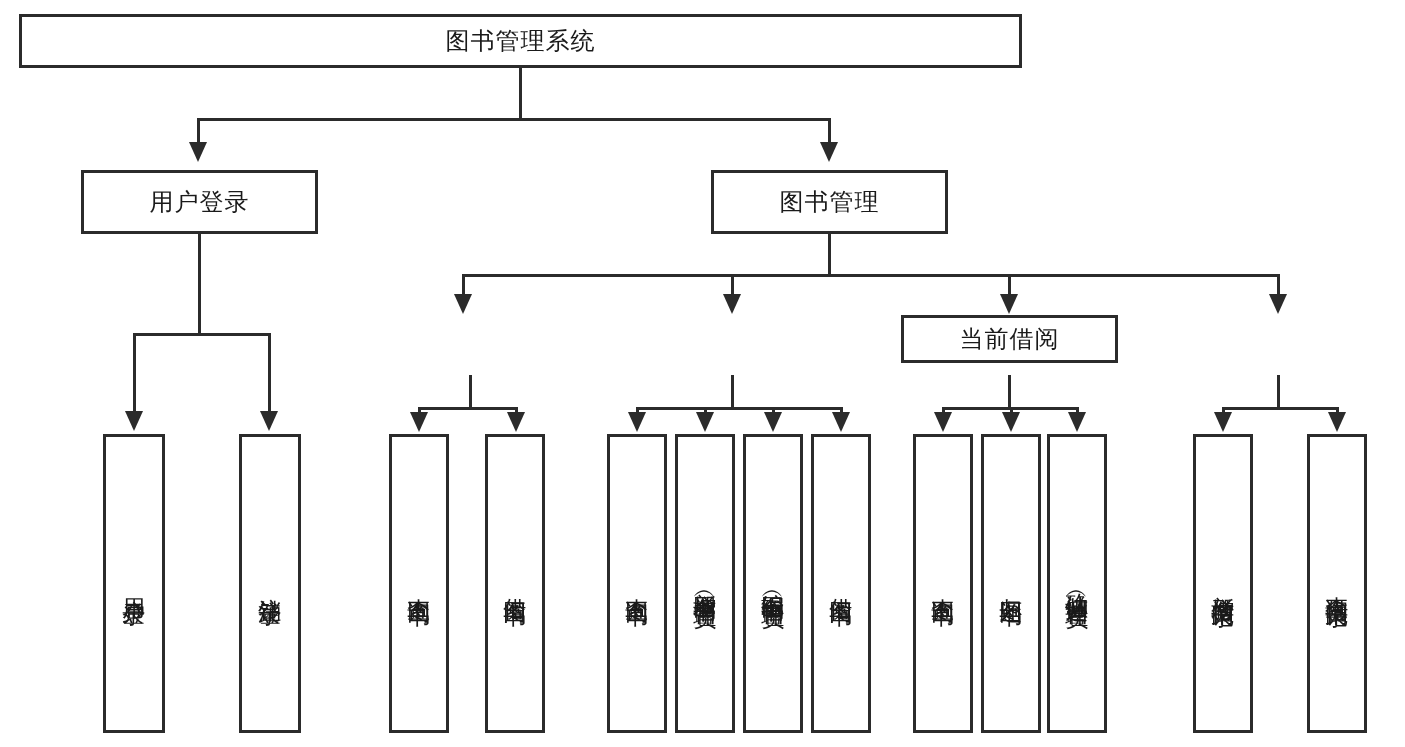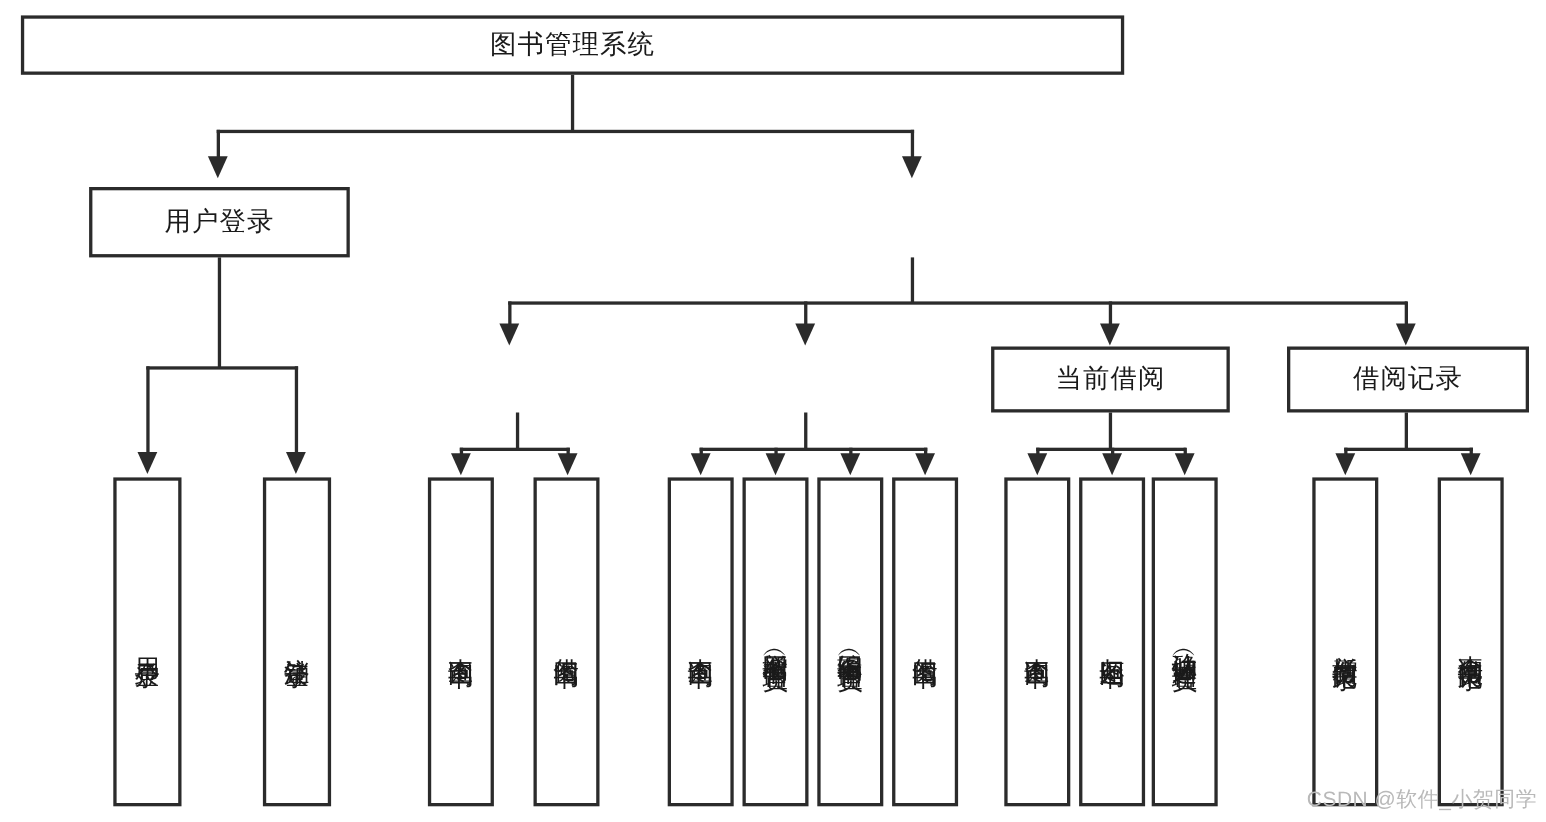--- a/index.html
+++ b/index.html
@@ -81,20 +81,23 @@
   <div class="conn h" style="left:197px; top:118px; width:634px; height:3px;"></div>
 
   <div class="conn v" style="left:197px; top:118px; width:3px; height:26px;"></div>
   <div class="arrow" style="left:189px; top:142px;"></div>
   <div class="conn v" style="left:828px; top:118px; width:3px; height:26px;"></div>
   <div class="arrow" style="left:820px; top:142px;"></div>
 
   <div class="box horiz" style="left:81px; top:170px; width:237px; height:64px;">
     <span>用户登录</span>
   </div>
+  <div class="box horiz" style="left:711px; top:170px; width:237px; height:64px;">
+    <span>图书管理</span>
+  </div>
 
   <div class="conn v" style="left:198px; top:234px; width:3px; height:101px;"></div>
   <div class="conn h" style="left:133px; top:333px; width:138px; height:3px;"></div>
   <div class="conn v" style="left:133px; top:333px; width:3px; height:80px;"></div>
   <div class="arrow" style="left:125px; top:411px;"></div>
   <div class="conn v" style="left:268px; top:333px; width:3px; height:80px;"></div>
   <div class="arrow" style="left:260px; top:411px;"></div>
 
   <div class="conn v" style="left:828px; top:234px; width:3px; height:42px;"></div>
   <div class="conn h" style="left:462px; top:274px; width:817px; height:3px;"></div>
@@ -104,25 +107,22 @@
 
   <div class="conn v" style="left:731px; top:274px; width:3px; height:22px;"></div>
   <div class="arrow" style="left:723px; top:294px;"></div>
 
   <div class="conn v" style="left:1008px; top:274px; width:3px; height:22px;"></div>
   <div class="arrow" style="left:1000px; top:294px;"></div>
 
   <div class="conn v" style="left:1277px; top:274px; width:3px; height:22px;"></div>
   <div class="arrow" style="left:1269px; top:294px;"></div>
 
-  <div class="box horiz" style="left:901px; top:315px; width:217px; height:60px;">
+  <div class="box horiz" style="left:901px; top:315px; width:217px; height:48px;">
     <span>当前借阅</span>
-  </div>
-  <div class="box horiz" style="left:1170px; top:315px; width:220px; height:60px;">
-    <span>借阅记录</span>
   </div>
 
   <div class="conn v" style="left:469px; top:375px; width:3px; height:34px;"></div>
   <div class="conn h" style="left:418px; top:407px; width:100px; height:3px;"></div>
   <div class="conn v" style="left:418px; top:407px; width:3px; height:8px;"></div>
   <div class="arrow" style="left:410px; top:412px;"></div>
   <div class="conn v" style="left:515px; top:407px; width:3px; height:8px;"></div>
   <div class="arrow" style="left:507px; top:412px;"></div>
 
   <div class="conn v" style="left:731px; top:375px; width:3px; height:34px;"></div>
@@ -189,15 +189,14 @@
     <span>确认归还（管理员）</span>
   </div>
 
   <div class="box vert" style="left:1193px; top:434px; width:60px; height:299px;">
     <span>新增借阅记录</span>
   </div>
   <div class="box vert" style="left:1307px; top:434px; width:60px; height:299px;">
     <span>查询借阅记录</span>
   </div>
 
-  <div class="watermark" style="left:1188px; top:714px;">CSDN @软件_小贺同学</div>
 
 </div>
 
 </body></html>

